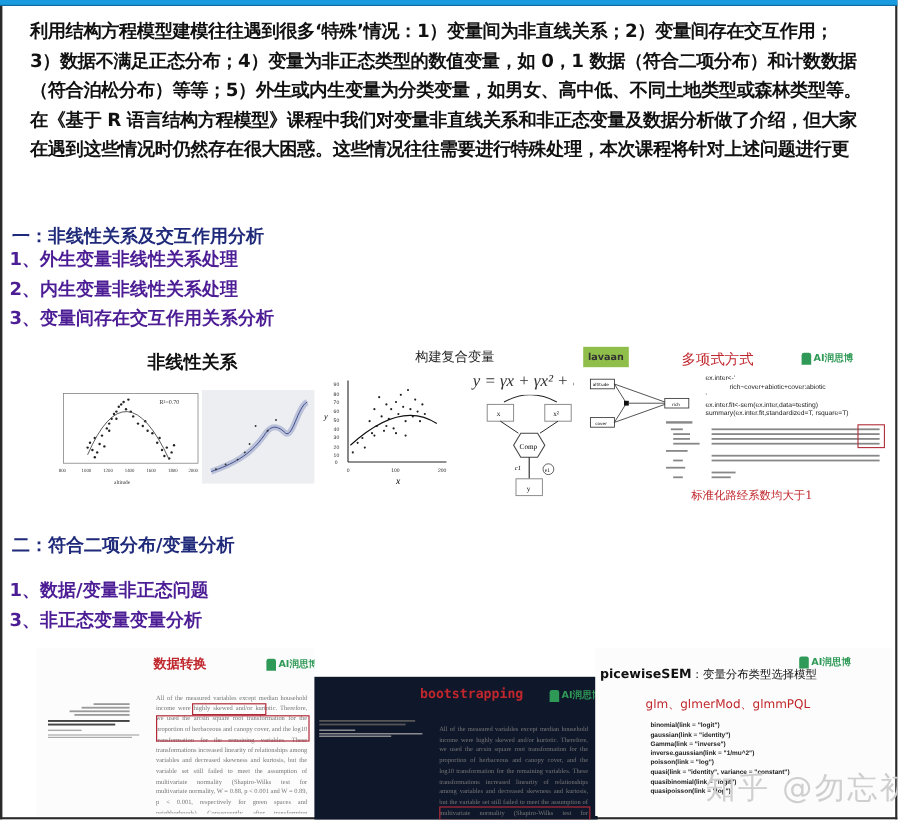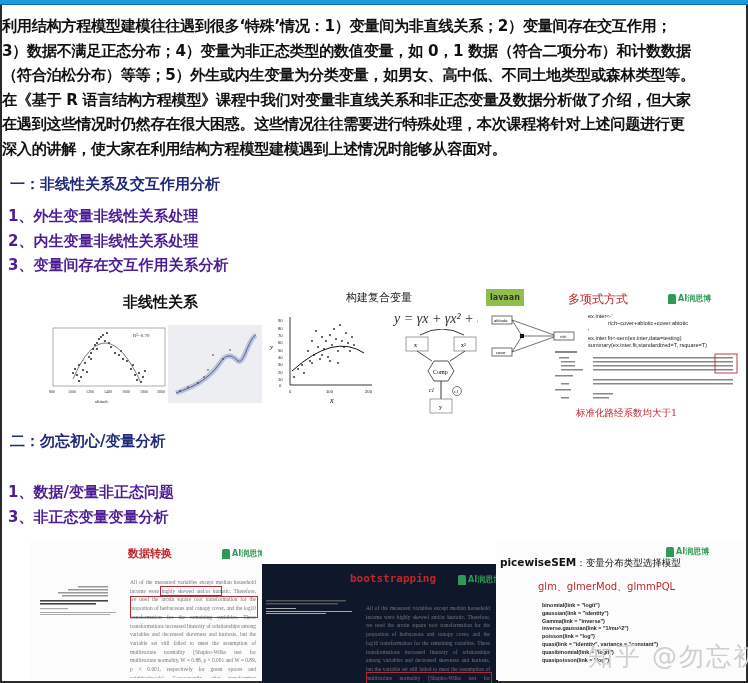--- a/index.html
+++ b/index.html
@@ -10,24 +10,24 @@
     position: absolute; left: 0; top: 0; width: 748px; height: 683px;
     border-left: 2px solid #2a2a2a; border-right: 2px solid #2a2a2a; border-bottom: 2px solid #2a2a2a;
   }
   .topbar { position: absolute; left: 0; top: 0; width: 748px; height: 5px; background: #1a9be0; border-bottom: 1px solid #0d6aa3; }
 
   .intro {
     position: absolute; left: 2px; top: 14px; width: 744px;
     font-size: 15.2px; line-height: 24.6px; font-weight: bold; letter-spacing: -0.35px;
     color: #111; white-space: nowrap;
   }
-  .intro .line { display: block; height: 24.6px; }
+  .intro .line { display: block; height: 24.6px; padding-left: 23px; }
 
   .section-title {
-    position: absolute; left: 10px; font-size: 15px; font-weight: bold; color: #1f2a7a; letter-spacing: 0px;
+    position: absolute; left: 10px; font-size: 15px; font-weight: bold; color: #1f2a7a; letter-spacing: 0px; margin-top: 13px;
   }
   .section-title .prefix { color: #1f2a7a; }
   .list { position: absolute; left: 8px; font-size: 15px; font-weight: bold; color: #4c1d95; }
   .list .item { height: 24.5px; line-height: 24.5px; display: block; }
 
   .panel { position: absolute; background: #fff; overflow: hidden; }
   .panel-title { position: absolute; font-weight: bold; white-space: nowrap; }
 
   .mini-chart { position: absolute; }
   .brand { position: absolute; font-size: 8px; color: #2f9a57; font-weight: bold; white-space: nowrap; }
@@ -45,21 +45,20 @@
 
 <div class="frame"></div>
 <div class="topbar"></div>
 
 <div class="intro">
   <span class="line">利用结构方程模型建模往往遇到很多‘特殊’情况：1）变量间为非直线关系；2）变量间存在交互作用；</span>
   <span class="line">3）数据不满足正态分布；4）变量为非正态类型的数值变量，如 0，1 数据（符合二项分布）和计数数据</span>
   <span class="line">（符合泊松分布）等等；5）外生或内生变量为分类变量，如男女、高中低、不同土地类型或森林类型等。</span>
   <span class="line">在《基于 R 语言结构方程模型》课程中我们对变量非直线关系和非正态变量及数据分析做了介绍，但大家</span>
   <span class="line">在遇到这些情况时仍然存在很大困惑。这些情况往往需要进行特殊处理，本次课程将针对上述问题进行更</span>
-  <span class="line">深入的讲解，使大家在利用结构方程模型建模遇到上述情况时能够从容面对。</span>
 </div>
 
 <div class="section-title" style="top:175px;">
   <span class="prefix">一：</span><span>非线性关系及交互作用分析</span>
 </div>
 <div class="list" style="top:204px;">
   <span class="item">1、外生变量非线性关系处理</span>
   <span class="item">2、内生变量非线性关系处理</span>
   <span class="item">3、变量间存在交互作用关系分析</span>
 </div>
@@ -260,21 +259,21 @@
         <rect x="40" y="44" width="20" height="1.5"></rect>
         <rect x="8" y="48" width="8" height="1.5"></rect>
         <rect x="40" y="48" width="16" height="1.5"></rect>
     </g>
     <rect x="162" y="5" width="22" height="19" fill="none" stroke="#b02a37" stroke-width="0.9"></rect>
   </svg>
   <div class="panel-title" style="left:98px; top:120px; font-size:9.5px; color:#c0272d; font-weight:normal; font-family:'DejaVu Serif',serif;">标准化路经系数均大于1</div>
 </div>
 
 <div class="section-title" style="top:432px;">
-  <span class="prefix">二：</span><span>勿忘初心/变量分析</span>
+  <span class="prefix">二：</span><span>符合二项分布/变量分析</span>
 </div>
 <div class="list" style="top:461px;margin-top:19px;">
   <span class="item">1、数据/变量非正态问题</span>
   <span class="item">3、非正态变量变量分析</span>
 </div>
 
 <div class="panel" style="left:30px; top:540px; width:232px; height:140px; background:#fcfcfc;">
   <div class="panel-title" style="left:98px; top:6px; font-size:11px; color:#c0272d; font-family:'DejaVu Serif',serif;">数据转换</div>
   <div class="brand" style="left:192px; top:8px;"><span class="logo"></span><span>AI润思博</span></div>
   <svg class="mini-chart" style="left:8px; top:44px;" width="80" height="40" viewBox="0 0 80 40">

